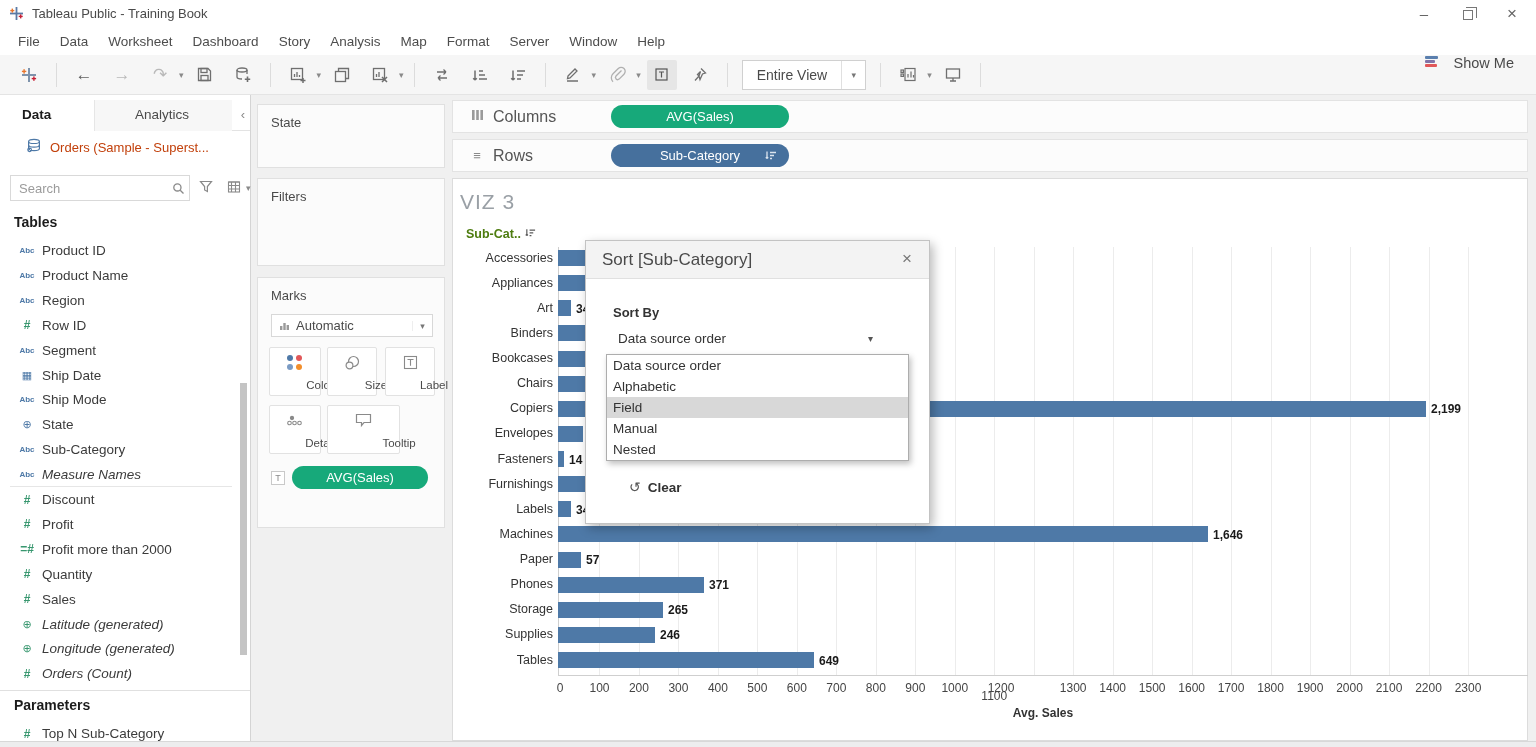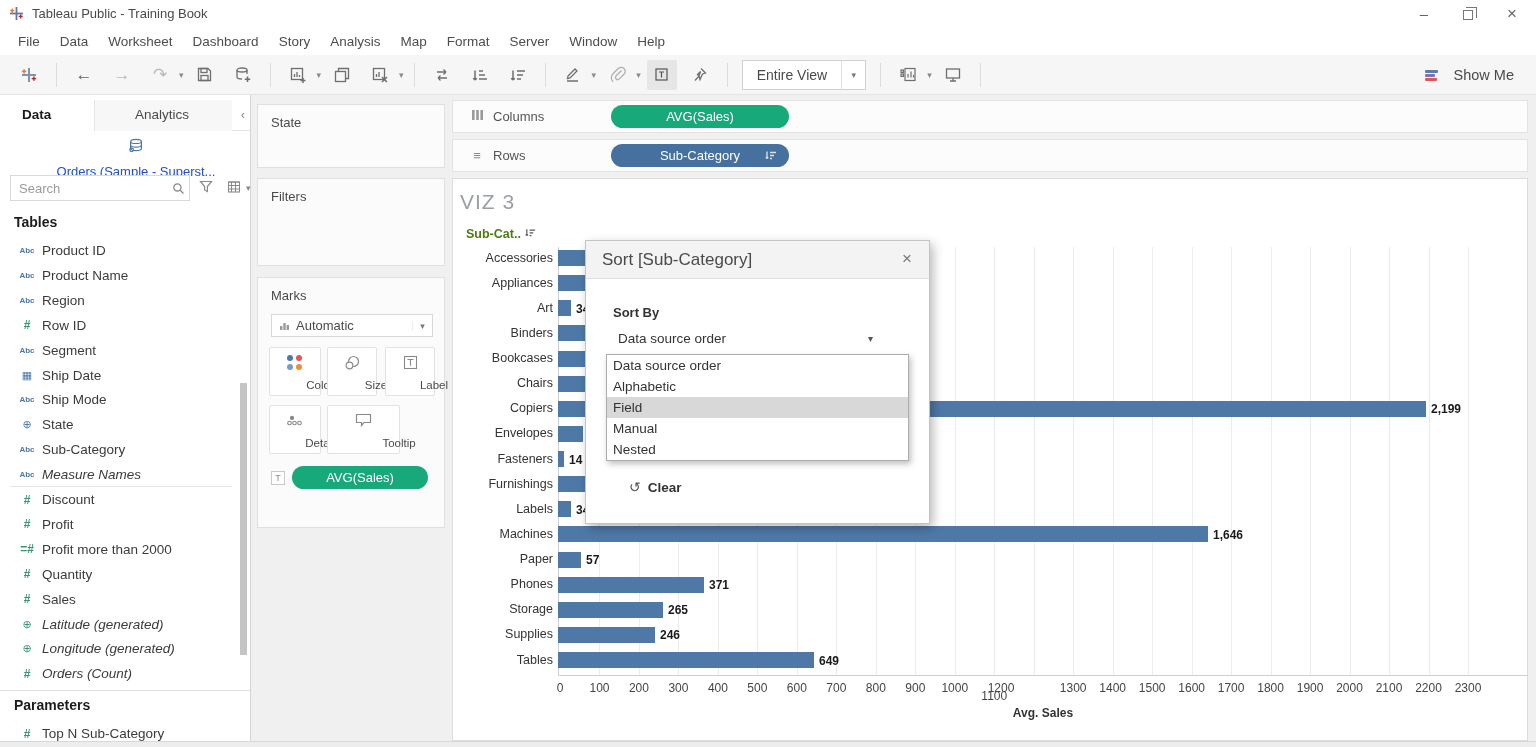--- a/index.html
+++ b/index.html
@@ -22,34 +22,34 @@
   
   #toolbar { position:absolute; left:0; top:55px; width:1536px; height:40px; background:#f6f6f6; border-bottom:1px solid #e4e4e4; display:flex; align-items:center; }
   .tbtn { display:inline-flex; align-items:center; justify-content:center; height:30px; min-width:30px; margin:0 4px; color:#6f6f6f; font-size:17px; }
   .tbtn svg { display:block; }
   .tb-sep { width:1px; height:24px; background:#dcdcdc; margin:0 8px; }
   .caret { font-size:9px; color:#8a8a8a; margin:0 2px 0 0; }
   .tbtn.active { background:#e6e6e6; border-radius:2px; }
   #fit-select { display:inline-flex; align-items:stretch; border:1px solid #d0d0d0; background:#fff; height:30px; margin:0 6px; }
   #fit-select .fit-label { padding:0 14px; font-size:14px; color:#4a4a4a; display:flex; align-items:center; }
   #fit-select .fit-caret { width:24px; border-left:1px solid #e0e0e0; display:flex; align-items:center; justify-content:center; font-size:9px; color:#777; }
-  #show-me { position:absolute; right:22px; top:0; height:40px; display:flex; align-items:center; gap:16px; font-size:14.5px; color:#4a4a4a; }
+  #show-me { position:absolute; right:22px; top:0; height:40px; display:flex; align-items:flex-start; gap:16px; font-size:14.5px; color:#4a4a4a; }
   .showme-icon { display:inline-block; }
   .showme-icon i { display:block; height:3px; margin:1px 0; border-radius:1px; }
 
   
   #workspace-bg { position:absolute; left:251px; top:95px; width:1285px; height:646px; background:#f0f0f0; }
   #left-pane { position:absolute; left:0; top:95px; width:251px; height:646px; background:#fff; border-right:1px solid #d4d4d4; }
 
   
   #pane-tabs { position:absolute; left:0; top:5px; width:250px; height:31px; border-bottom:1px solid #e3e3e3; }
   #tab-data { position:absolute; left:0; top:0; width:94px; height:31px; background:#fff; font-weight:bold; font-size:13.5px; color:#1c1c1c; padding:7px 0 0 22px; border-bottom:1px solid #fff; }
   #tab-analytics { position:absolute; left:94px; top:0; width:138px; height:31px; background:#f7f7f7; font-size:13.5px; color:#4a4a4a; padding:7px 0 0 40px; border-left:1px solid #e6e6e6; }
   #pane-collapse { position:absolute; right:5px; top:7px; color:#8a8a8a; font-size:13px; }
-  #datasource-row { position:absolute; left:26px; top:43px; display:flex; align-items:center; gap:8px; font-size:13px; color:#1d4ed8; width:220px; white-space:nowrap;flex-direction:column; }
+  #datasource-row { position:absolute; left:26px; top:43px; display:flex; align-items:center; gap:8px; font-size:13px; color:#c2410c; width:220px; white-space:nowrap; }
   #search-row { position:absolute; left:10px; top:80px; width:232px; height:26px; display:flex; align-items:center; }
   #search-input { width:180px; height:26px; border:1px solid #d9d9d9; background:#fff; font-size:13px; color:#333; padding:0 22px 0 8px; font-family:"Liberation Sans", sans-serif; }
   #search-input::placeholder { color:#9b9b9b; }
   #search-glass { position:absolute; left:162px; top:6px; }
   .mini-icon { color:#8a8a8a; }
   #tables-header { position:absolute; left:14px; top:119px; font-size:14px; font-weight:bold; color:#1c1c1c; }
   #fields-list { position:absolute; left:0; top:143px; width:238px; }
   .field-row { position:absolute; left:0; width:238px; height:25px; display:flex; align-items:center; }
   .field-icon { width:30px; margin-left:12px; text-align:center; flex:0 0 30px; }
   .fi-abc { color:#4e79a7; font-size:8px; font-weight:bold; }
@@ -80,21 +80,21 @@
   .color-dots i { width:6px; height:6px; border-radius:50%; }
   #marks-pill-row { position:absolute; left:13px; top:188px; display:flex; align-items:center; gap:7px; }
   .tbox { width:14px; height:14px; border:1px solid #c9c9c9; color:#8a8a8a; font-size:9px; line-height:13px; text-align:center; background:#fff; }
   .pill { height:23px; border-radius:12px; color:#fff; font-size:13px; display:flex; align-items:center; justify-content:center; }
   .pill-green { background:#17a97a; }
   .pill-blue { background:#46709d; }
 
   
   .shelf { position:absolute; left:452px; width:1076px; height:33px; background:#fcfcfc; border:1px solid #e3e3e3; display:flex; align-items:center; }
   #shelf-columns { top:100px; } #shelf-rows { top:139px; }
-  .shelf-label { font-size:13px; color:#555; margin-left:8px; width:90px; }
+  .shelf-label { font-size:16px; color:#555; margin-left:8px; width:90px; }
   .shelf-ic { margin-left:16px; color:#8a8a8a; font-size:13px; width:16px; text-align:center; }
   .shelf-pill { margin-left:28px; width:178px; }
 
   
   #sheet-card { position:absolute; left:452px; top:178px; width:1076px; height:563px; background:#fff; border:1px solid #dcdcdc; }
   #viz-title { position:absolute; left:460px; top:190px; font-size:21px; letter-spacing:1px; color:#9aa0a6; }
   #row-header { position:absolute; left:466px; top:227px; font-size:12.5px; font-weight:bold; color:#4d7c0f; display:flex; align-items:center; gap:4px; }
   #chart-layer { position:absolute; left:0; top:0; width:1536px; height:747px; pointer-events:none; }
   .gridline { position:absolute; width:1px; background:#ececec; }
   .pane-vline { position:absolute; left:558px; top:247px; width:1px; height:428px; background:#cfcfcf; }

